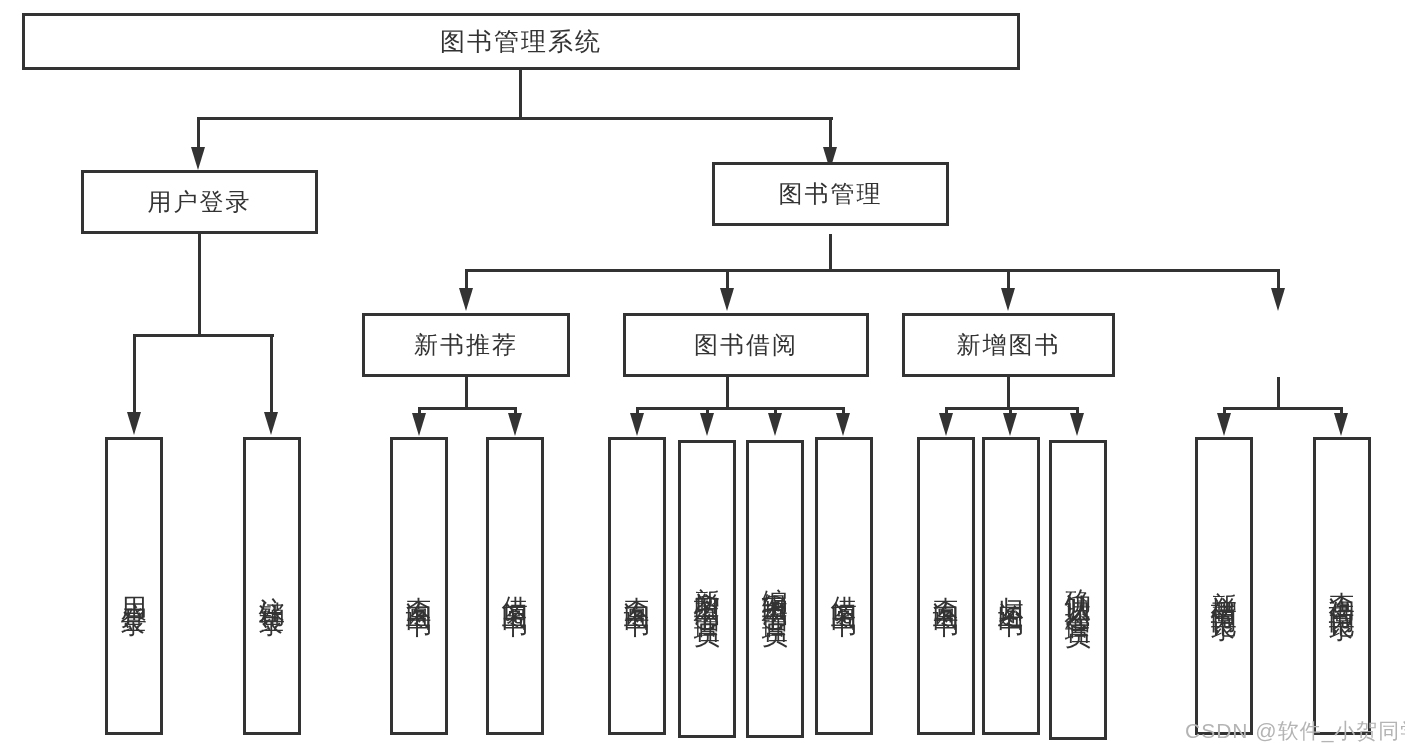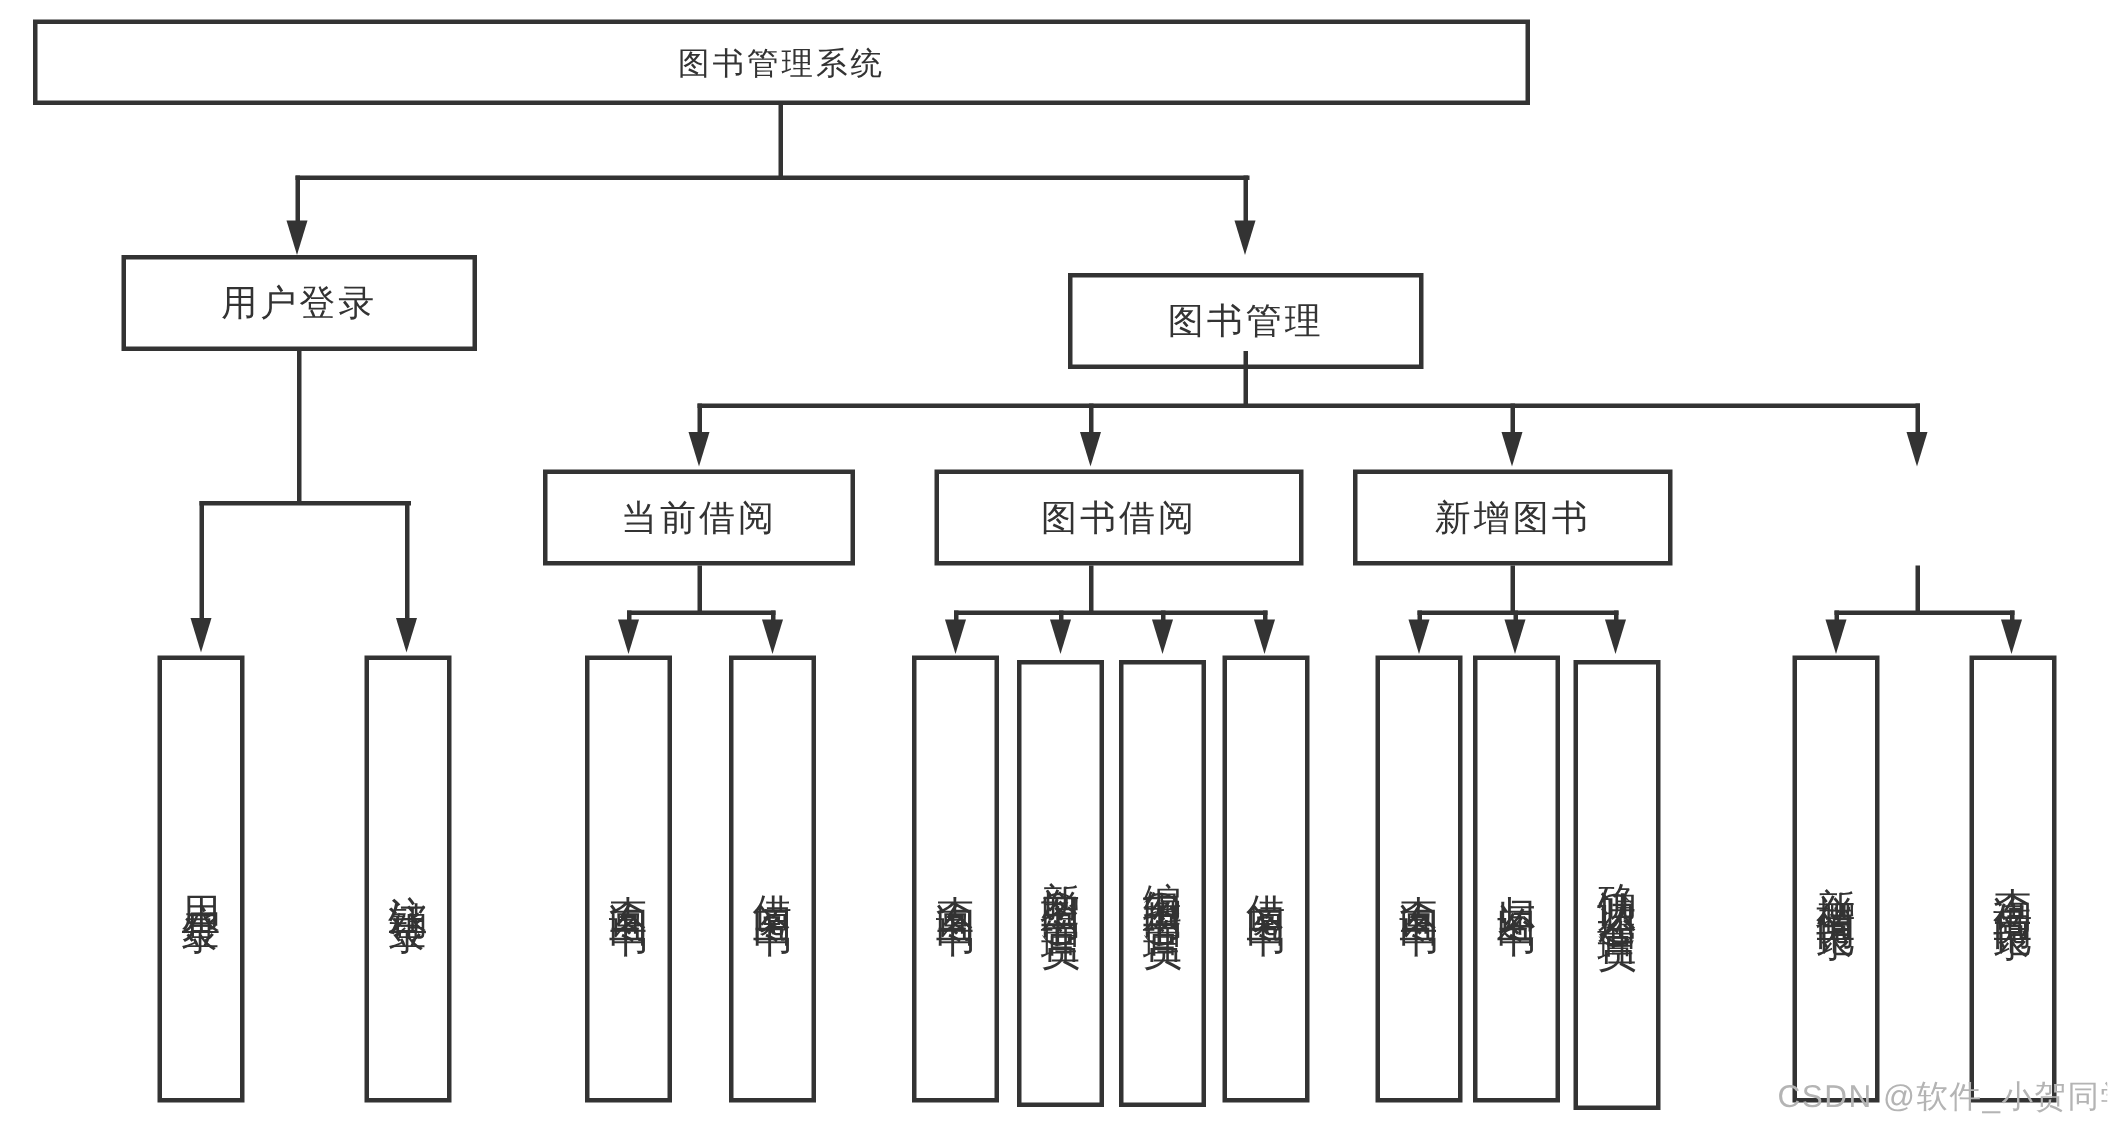--- a/index.html
+++ b/index.html
@@ -14,21 +14,21 @@
   .node{
     position:absolute;
     box-sizing:border-box;
     border:3px solid #333333;
     background:#ffffff;
     display:flex;
     align-items:center;
     justify-content:center;
   }
   .hnode{font-size:24px;letter-spacing:2px;}
-  .root{font-size:21px;letter-spacing:2px;}
+  .root{font-size:25px;letter-spacing:2px;}
   .leaf span{
     writing-mode:vertical-rl;
     text-orientation:mixed;
     font-size:26px;
     letter-spacing:5px;
     line-height:1.1;
     white-space:nowrap;
   }
   .vline{position:absolute;width:3px;background:#333333;}
   .hline{position:absolute;height:3px;background:#333333;}
@@ -56,41 +56,41 @@
   <div class="node hnode root" style="left:22px;top:13px;width:998px;height:57px">图书管理系统</div>
 
   <div class="vline" style="left:519px;top:70px;height:48px"></div>
   <div class="hline" style="left:197px;top:117px;width:636px"></div>
   <div class="vline" style="left:197px;top:117px;height:32px"></div>
   <div class="arrow" style="left:191px;top:147px"></div>
   <div class="vline" style="left:829px;top:117px;height:32px"></div>
   <div class="arrow" style="left:823px;top:147px"></div>
 
   <div class="node hnode" style="left:81px;top:170px;width:237px;height:64px">用户登录</div>
-  <div class="node hnode" style="left:712px;top:182px;width:237px;height:64px">图书管理</div>
+  <div class="node hnode" style="left:712px;top:162px;width:237px;height:64px">图书管理</div>
 
   <div class="vline" style="left:198px;top:234px;height:102px"></div>
   <div class="hline" style="left:133px;top:334px;width:141px"></div>
   <div class="vline" style="left:133px;top:334px;height:80px"></div>
   <div class="arrow" style="left:127px;top:412px"></div>
   <div class="vline" style="left:270px;top:334px;height:80px"></div>
   <div class="arrow" style="left:264px;top:412px"></div>
 
   <div class="vline" style="left:829px;top:234px;height:38px"></div>
   <div class="hline" style="left:465px;top:269px;width:815px"></div>
   <div class="vline" style="left:465px;top:269px;height:22px"></div>
   <div class="arrow" style="left:459px;top:288px"></div>
   <div class="vline" style="left:726px;top:269px;height:22px"></div>
   <div class="arrow" style="left:720px;top:288px"></div>
   <div class="vline" style="left:1007px;top:269px;height:22px"></div>
   <div class="arrow" style="left:1001px;top:288px"></div>
   <div class="vline" style="left:1277px;top:269px;height:22px"></div>
   <div class="arrow" style="left:1271px;top:288px"></div>
 
-  <div class="node hnode" style="left:362px;top:313px;width:208px;height:64px">当前借阅</div>
+  <div class="node hnode" style="left:362px;top:313px;width:208px;height:64px">新书推荐</div>
   <div class="node hnode" style="left:623px;top:313px;width:246px;height:64px">图书借阅</div>
   <div class="node hnode" style="left:902px;top:313px;width:213px;height:64px">新增图书</div>
 
   <div class="vline" style="left:465px;top:377px;height:33px"></div>
   <div class="hline" style="left:418px;top:407px;width:99px"></div>
   <div class="vline" style="left:418px;top:407px;height:8px"></div>
   <div class="arrow" style="left:412px;top:413px"></div>
   <div class="vline" style="left:514px;top:407px;height:8px"></div>
   <div class="arrow" style="left:508px;top:413px"></div>
 

